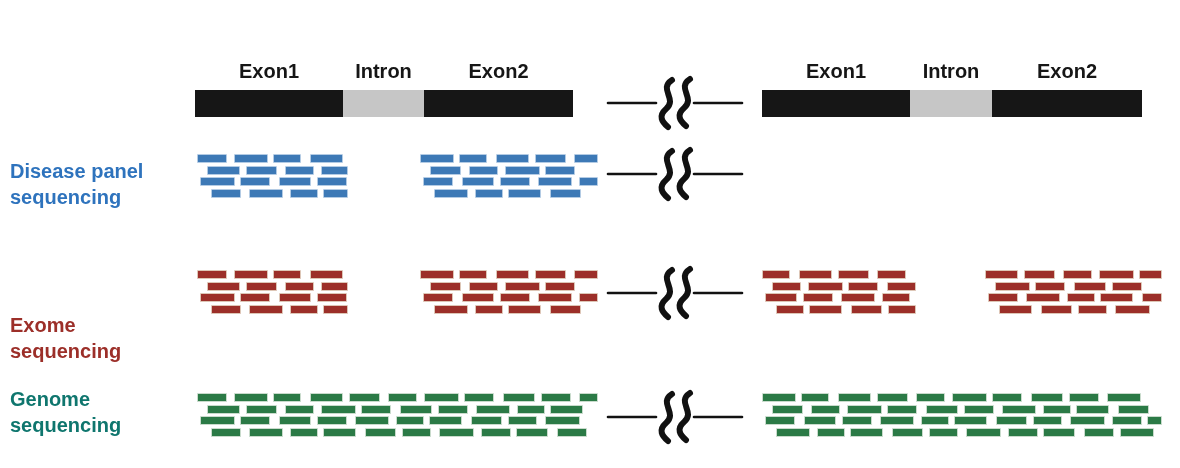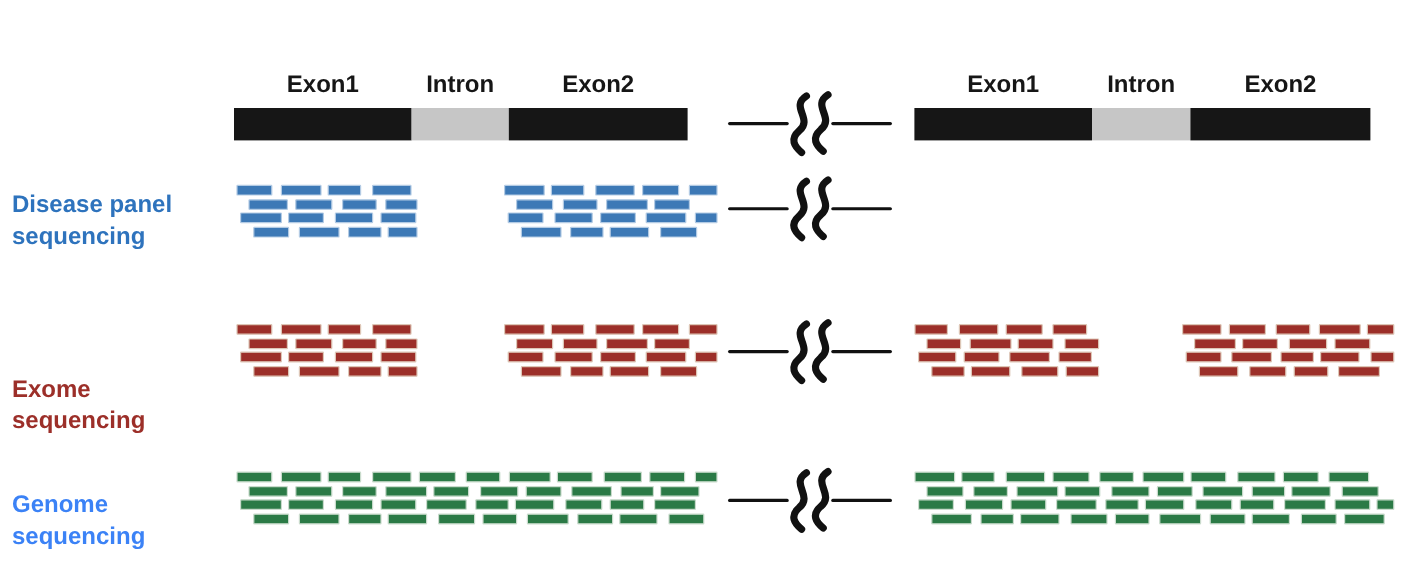--- a/index.html
+++ b/index.html
@@ -49,21 +49,21 @@
   <div class="gene-bar" id="g2-bar" style="left: 762px; width: 380px;">
     <div class="seg exon" id="g2-seg-e1" style="width: 148px;"></div>
     <div class="seg intron" id="g2-seg-in" style="width: 82px;"></div>
     <div class="seg exon" id="g2-seg-e2" style="width: 150px;"></div>
   </div>
 
   <div class="track-label" id="lbl-targeted" style="top: 158px; color: rgb(46, 115, 189);">Disease panel
 sequencing</div>
   <div class="track-label" id="lbl-exome" style="top: 264px; color: rgb(156, 47, 41); margin-top: 48px;">Exome
 sequencing</div>
-  <div class="track-label" id="lbl-genome" style="top: 408px; color: #3b82f6;">Genome
+  <div class="track-label" id="lbl-genome" style="top: 386px; color: #0f766e;">Genome
 sequencing</div>
 
   <div id="reads-layer">
       <div class="read" style="left: 197px; top: 154px; width: 30px; background: rgb(61, 121, 182); border-color: rgb(179, 203, 228);"></div>
       <div class="read" style="left: 234px; top: 154px; width: 34px; background: rgb(61, 121, 182); border-color: rgb(179, 203, 228);"></div>
       <div class="read" style="left: 273px; top: 154px; width: 28px; background: rgb(61, 121, 182); border-color: rgb(179, 203, 228);"></div>
       <div class="read" style="left: 310px; top: 154px; width: 33px; background: rgb(61, 121, 182); border-color: rgb(179, 203, 228);"></div>
       <div class="read" style="left: 207px; top: 165.5px; width: 33px; background: rgb(61, 121, 182); border-color: rgb(179, 203, 228);"></div>
       <div class="read" style="left: 246px; top: 165.5px; width: 31px; background: rgb(61, 121, 182); border-color: rgb(179, 203, 228);"></div>
       <div class="read" style="left: 285px; top: 165.5px; width: 29px; background: rgb(61, 121, 182); border-color: rgb(179, 203, 228);"></div>

